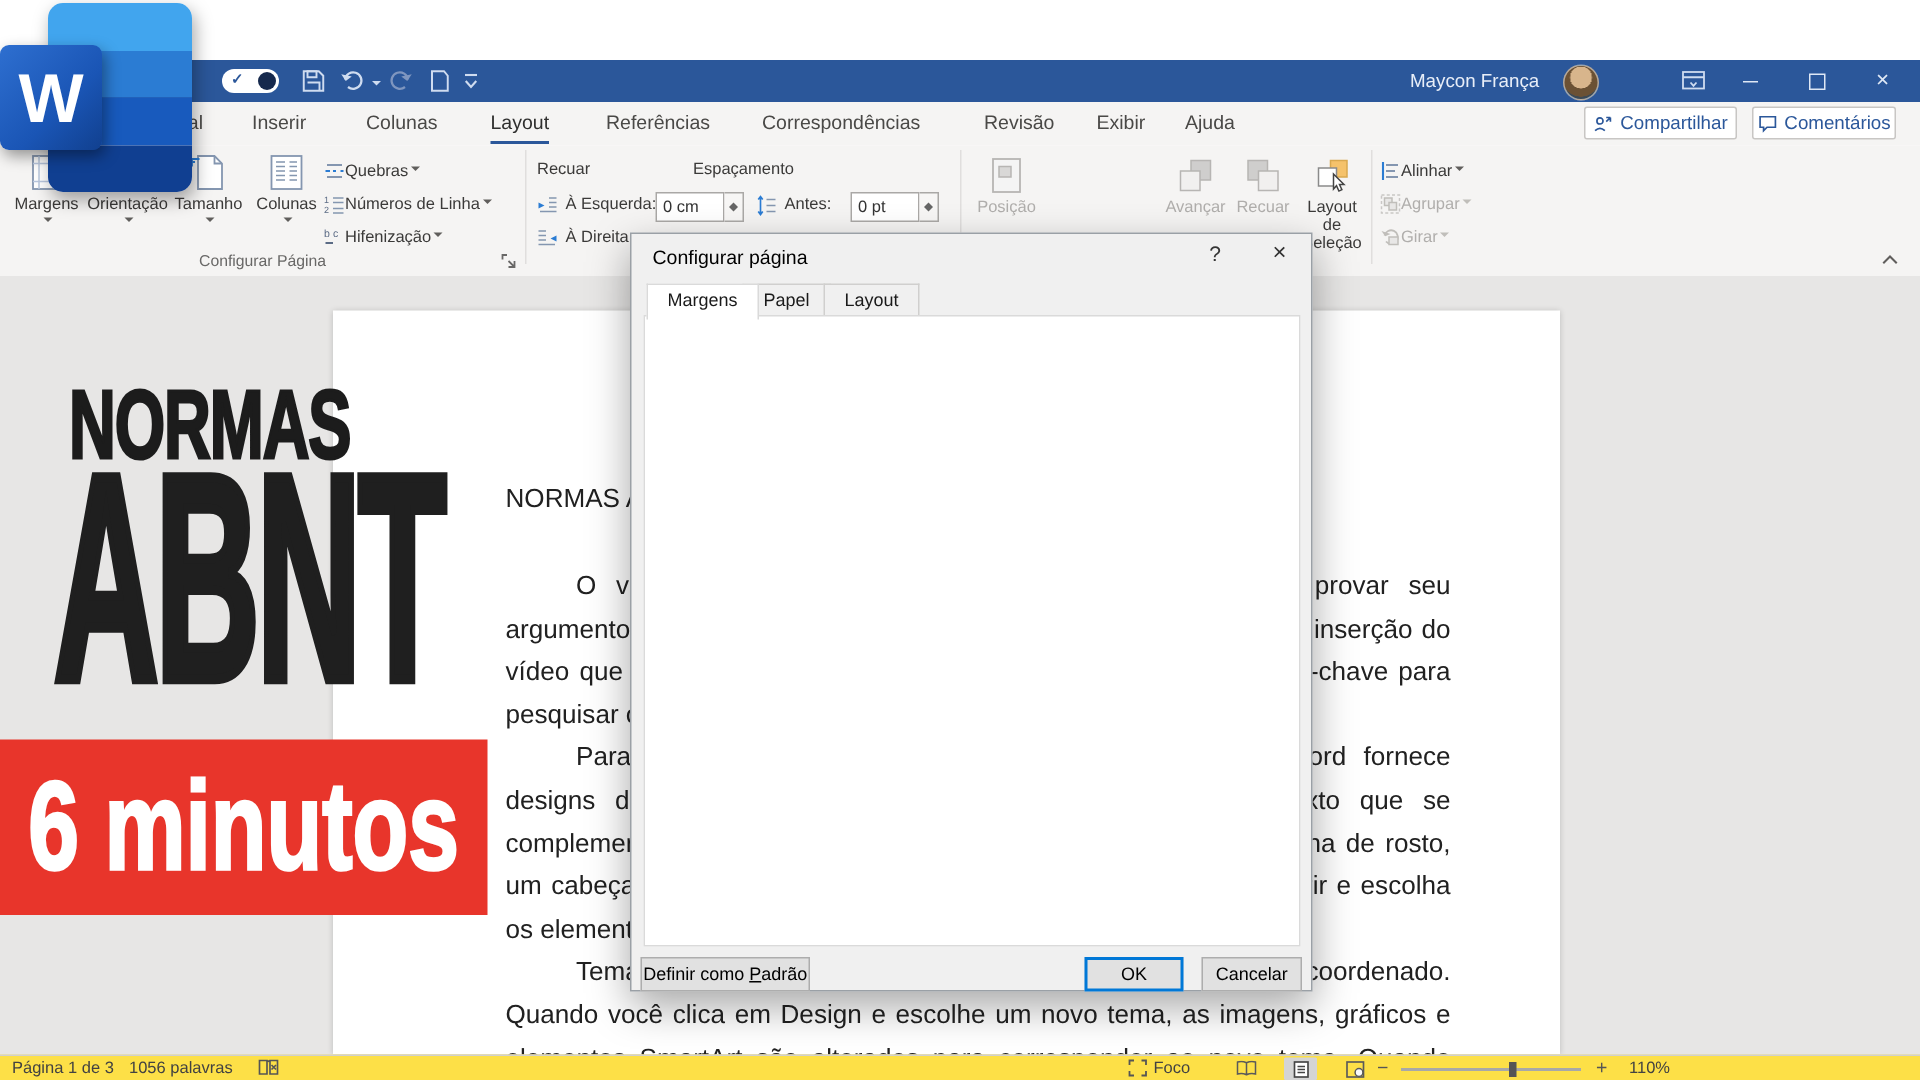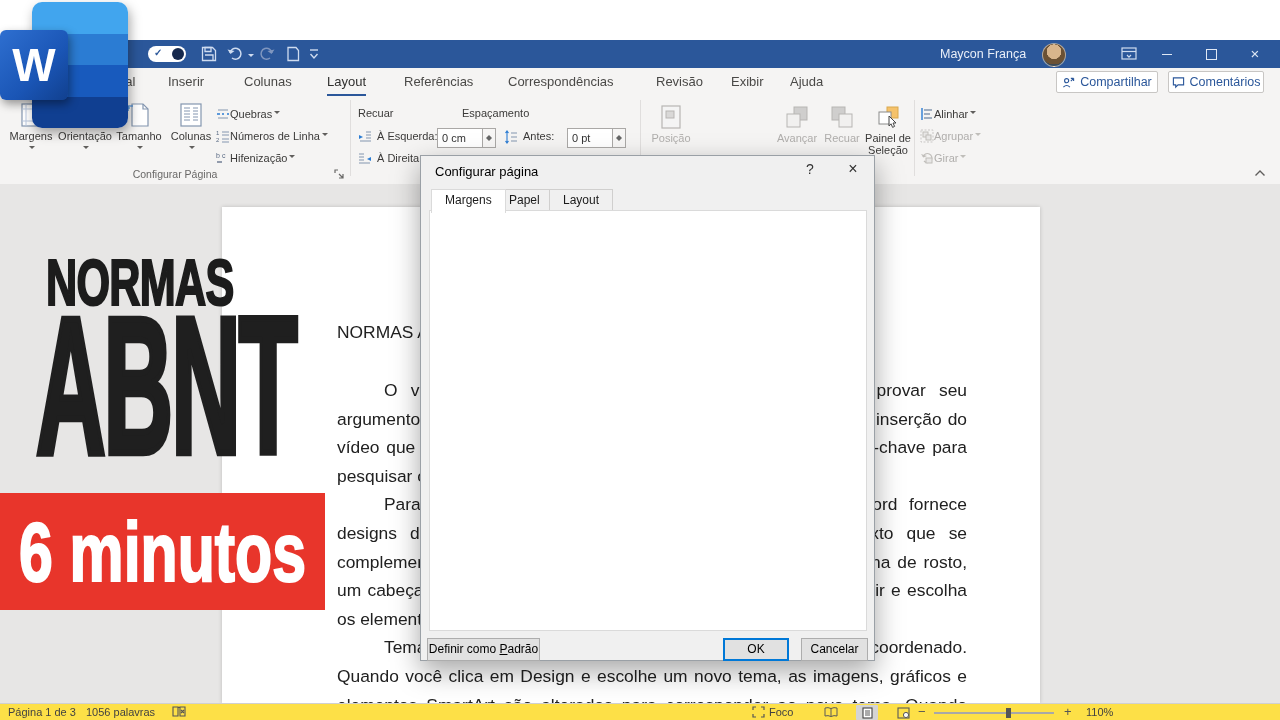--- a/index.html
+++ b/index.html
@@ -278,21 +278,21 @@
           <rect x="10" y="10" width="13" height="13" fill="#f1f0ef" stroke="#b7b5b3"></rect>
         </svg>
       <span class="lbl">Recuar</span>
     </div>
     <div class="bigbtn" style="left:864px;width:48px;">
       <svg style="margin:4px auto 0;" viewBox="0 0 26 26" width="26" height="26">
           <rect x="12" y="3" width="11" height="11" fill="#f5c26b" stroke="#d9a84f"></rect>
           <rect x="4" y="8" width="12" height="12" fill="#fff" stroke="#8a8a8a"></rect>
           <path d="M14 12 l7 7 -3 0 1.6 3.4 -2 1 -1.6-3.6 -2 2.2z" fill="#fff" stroke="#444" stroke-width="1"></path>
         </svg>
-      <span class="lbl">Painel de</span>
+      <span class="lbl">Layout de</span>
       <span class="lbl" style="margin-top:0;">Seleção</span>
     </div>
     <div class="gdivider" style="left:914px;"></div>
     <div class="smallbtn" style="left:920px;top:7px;">
       <svg viewBox="0 0 14 14" width="14" height="14">
           <path d="M2 1v12" stroke="#2b7cd3" stroke-width="1.4"></path>
           <path d="M4 3h8 M4 7h6 M4 11h8" stroke="#8496b0" stroke-width="1.4"></path>
         </svg>
       <span>Alinhar</span>
         <span class="car"></span>

